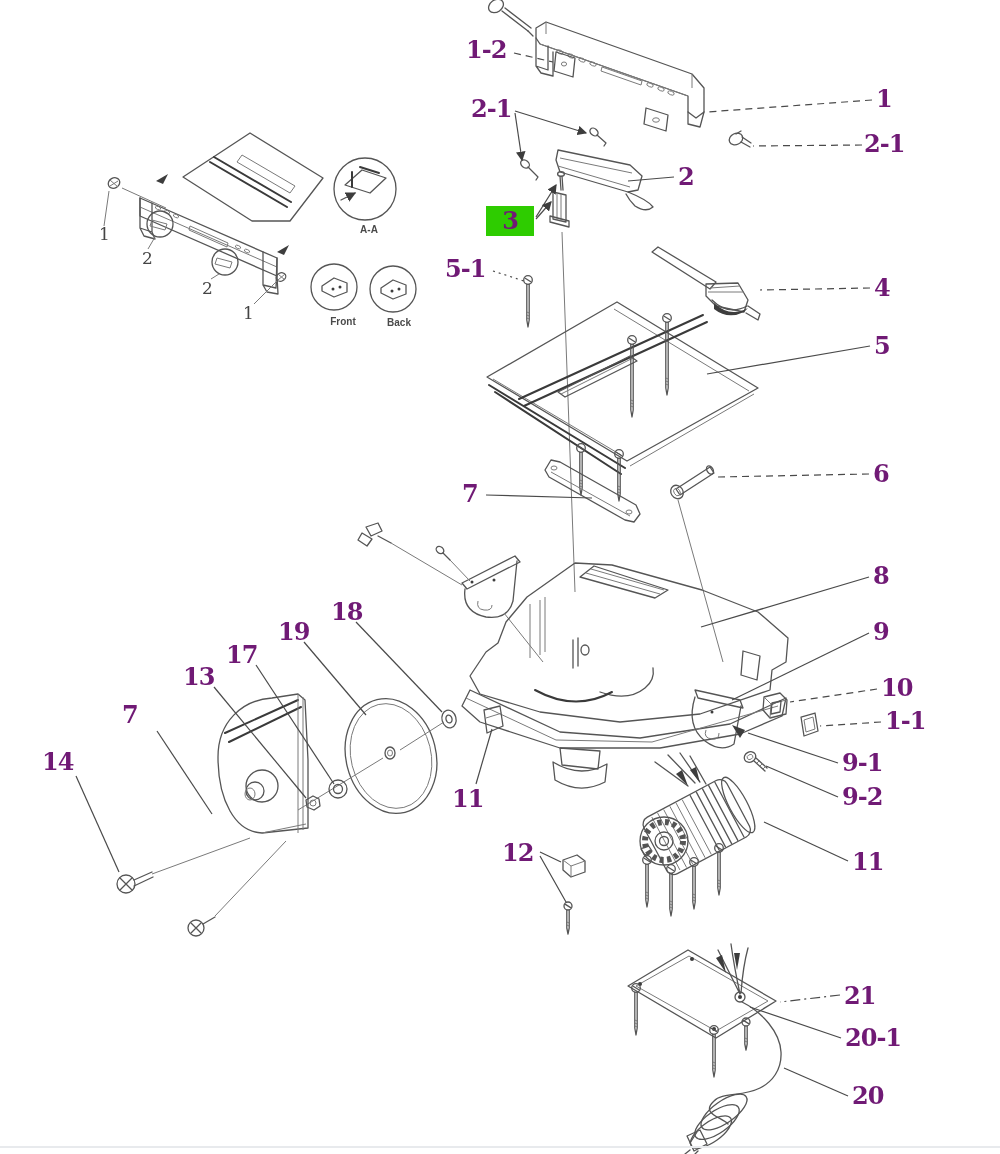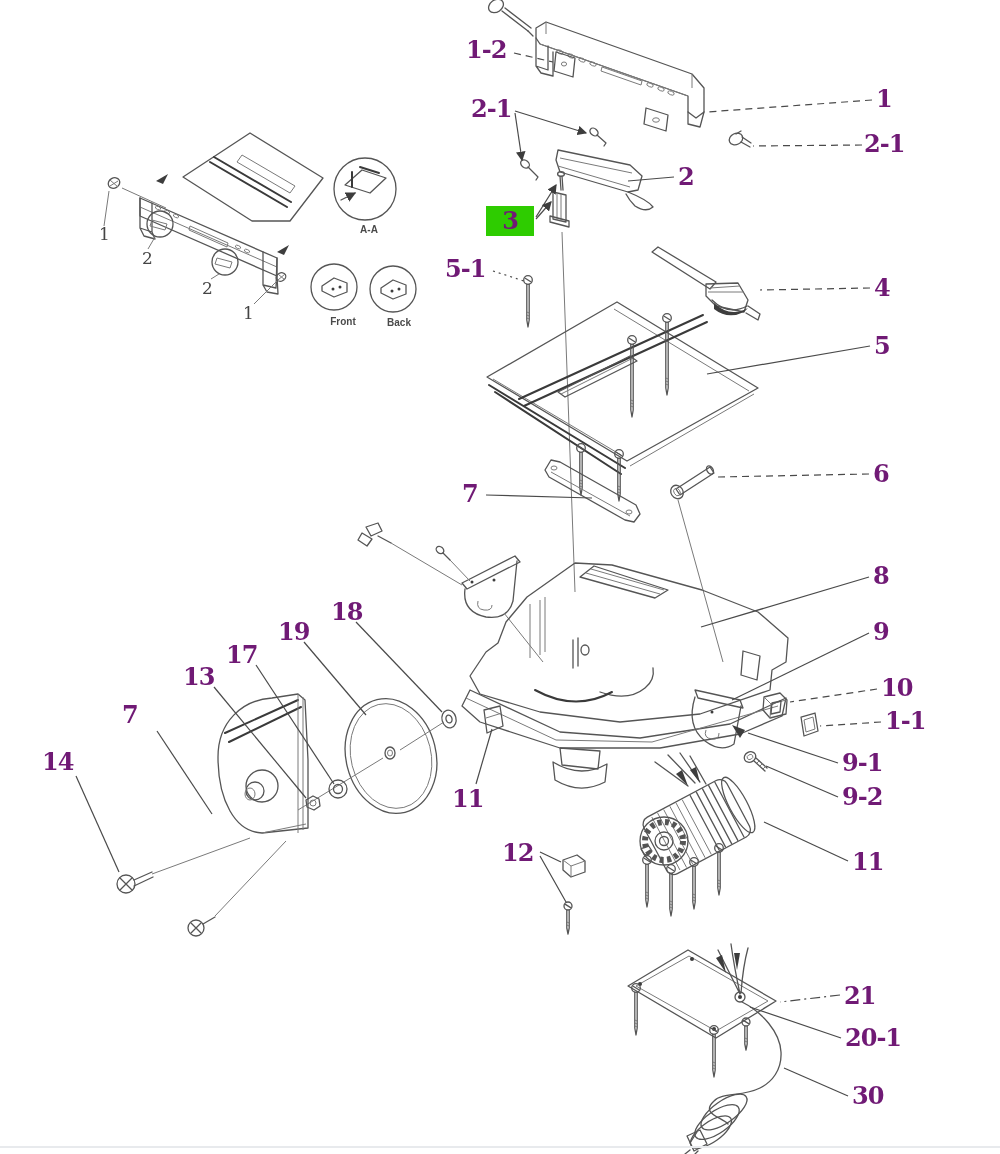--- a/index.html
+++ b/index.html
@@ -405,21 +405,21 @@
   <span class="co" style="left:842px;top:785px">9-2</span>
   <span class="co" style="left:852px;top:850px">11</span>
   <span class="co" style="left:502px;top:841px">12</span>
   <span class="co" style="left:452px;top:787px">11</span>
   <span class="co" style="left:42px;top:750px">14</span>
   <span class="co" style="left:122px;top:703px">7</span>
   <span class="co" style="left:183px;top:665px">13</span>
   <span class="co" style="left:226px;top:643px">17</span>
   <span class="co" style="left:278px;top:620px">19</span>
   <span class="co" style="left:331px;top:600px">18</span>
-  <span class="co" style="left:852px;top:1084px">30</span>
+  <span class="co" style="left:852px;top:1084px">20</span>
   <span class="co" style="left:845px;top:1026px">20-1</span>
   <span class="co" style="left:844px;top:984px">21</span>
 
   <span class="ins-num" style="left:99px;top:226px">1</span>
   <span class="ins-num" style="left:142px;top:250px">2</span>
   <span class="ins-num" style="left:202px;top:280px">2</span>
   <span class="ins-num" style="left:243px;top:305px">1</span>
 
   <span class="cap" style="left:369px;top:224px">A-A</span>
   <span class="cap" style="left:343px;top:316px">Front</span>

